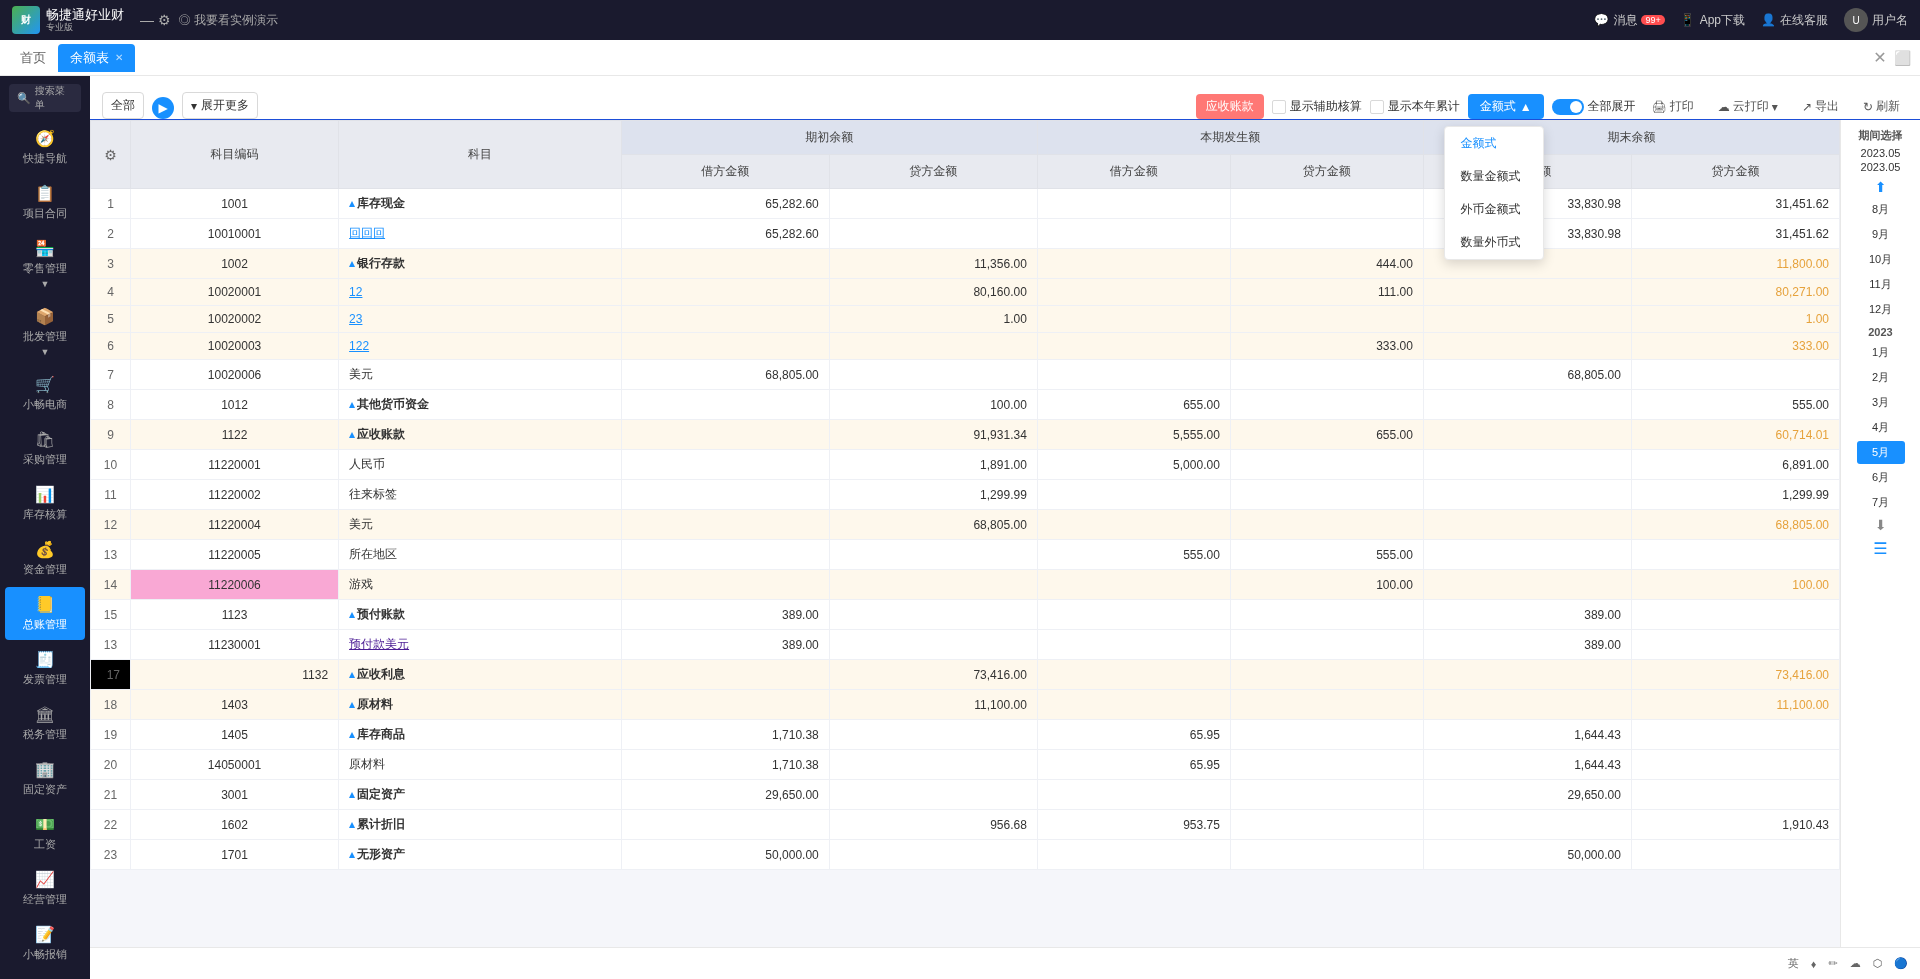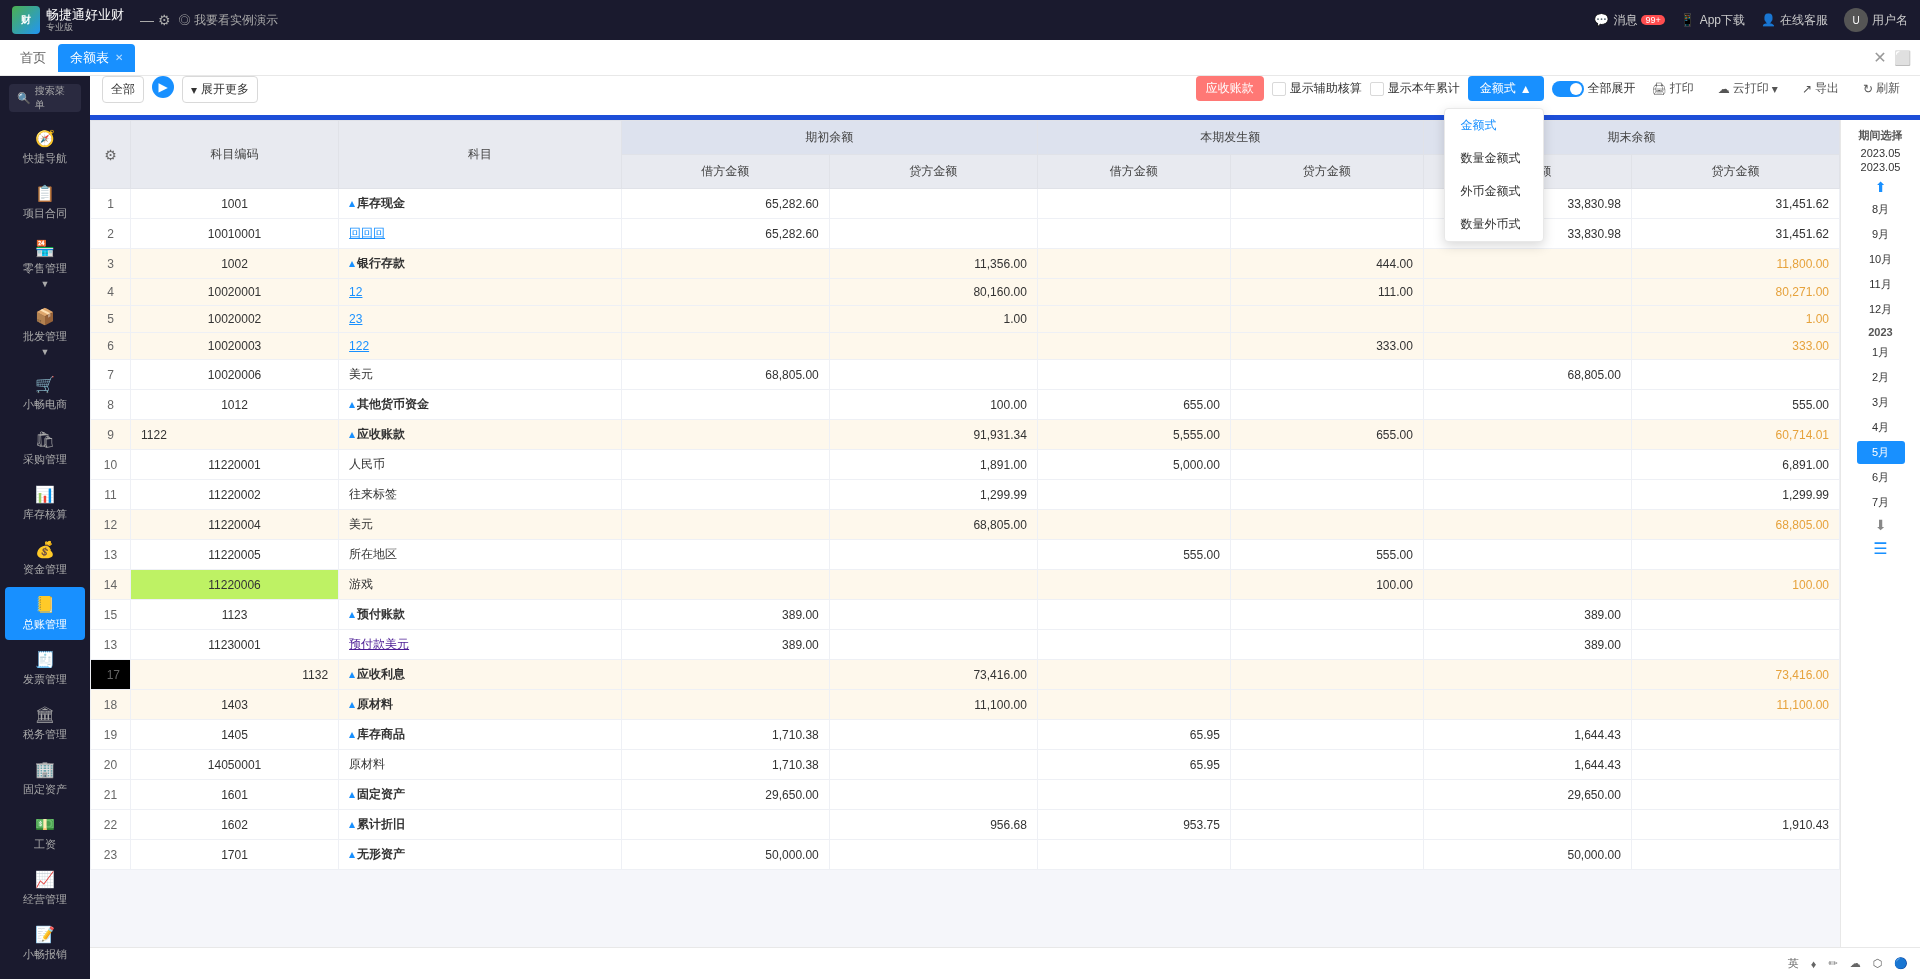--- a/index.html
+++ b/index.html
@@ -30,21 +30,21 @@
     .sidebar { width: 90px; background: #1a1a2e; display: flex; flex-direction: column; align-items: center; padding: 8px 0; overflow-y: auto; }
     .sidebar-search { width: 72px; height: 28px; background: #2a2a40; border: none; border-radius: 4px; color: #ccc; font-size: 11px; padding: 0 8px; margin-bottom: 8px; display: flex; align-items: center; gap: 4px; cursor: pointer; }
     .sidebar-item { width: 80px; padding: 8px 4px; display: flex; flex-direction: column; align-items: center; gap: 3px; cursor: pointer; color: #aaa; font-size: 11px; border-radius: 4px; margin: 1px 0; }
     .sidebar-item.active { background: #1890ff; color: #fff; }
     .sidebar-item-icon { font-size: 16px; }
 
     
     .content-area { flex: 1; display: flex; flex-direction: column; overflow: hidden; background: #f5f6fa; }
 
     
-    .toolbar { height: 44px; background: #fff; display: flex; align-items: flex-start; padding: 0 12px; gap: 8px; border-bottom: 5px solid #1d4ed8; flex-shrink: 0; }
+    .toolbar { height: 44px; background: #fff; display: flex; align-items: flex-end; padding: 0 12px; gap: 8px; border-bottom: 1px solid #1d4ed8; flex-shrink: 0; }
     .all-btn { display: flex; align-items: center; gap: 4px; padding: 4px 8px; border: 1px solid #d9d9d9; border-radius: 4px; background: #fff; cursor: pointer; font-size: 12px; }
     .nav-arrow { width: 22px; height: 22px; border-radius: 50%; background: #1890ff; color: #fff; display: flex; align-items: center; justify-content: center; font-size: 12px; cursor: pointer; }
     .expand-btn { display: flex; align-items: center; gap: 4px; padding: 4px 8px; border: 1px solid #d9d9d9; border-radius: 4px; background: #fff; cursor: pointer; font-size: 12px; }
     .toolbar-right { margin-left: auto; display: flex; align-items: center; gap: 8px; }
     .btn-return { background: #ff7875; color: #fff; border: none; border-radius: 4px; padding: 4px 10px; cursor: pointer; font-size: 12px; }
     .checkbox-item { display: flex; align-items: center; gap: 4px; font-size: 12px; cursor: pointer; }
     .checkbox-box { width: 14px; height: 14px; border: 1px solid #d9d9d9; border-radius: 2px; background: #fff; }
     .btn-jineshi { background: #1890ff; color: #fff; border: none; border-radius: 4px; padding: 4px 12px; cursor: pointer; font-size: 12px; display: flex; align-items: center; gap: 4px; position: relative; }
     .toggle-switch { display: flex; align-items: center; gap: 4px; }
     .toggle { width: 32px; height: 16px; background: #1890ff; border-radius: 8px; position: relative; cursor: pointer; }
@@ -380,21 +380,21 @@
     <td style=""><span style="color:#1890ff;cursor:pointer;margin-right:2px;">▴</span><span style="font-weight:bold;cursor:pointer;">其他货币资金</span></td>
     <td class="amount-right" style=""></td>
     <td class="amount-right" style="">100.00</td>
     <td class="amount-right" style="">655.00</td>
     <td class="amount-right" style=""></td>
     <td class="amount-right" style=""></td>
     <td class="amount-right" style="">555.00</td>
   </tr>
               <tr class="row-parent">
     <td class="col-num" style="background:#fef8ec;">9</td>
-    <td style="text-align:left;background:#fef8ec;margin-left:32px;">1122</td>
+    <td style="text-align:center;background:#fef8ec;margin-left:32px;">1122</td>
     <td style="background:#fef8ec;"><span style="color:#1890ff;cursor:pointer;margin-right:2px;">▴</span><span style="font-weight:bold;cursor:pointer;">应收账款</span></td>
     <td class="amount-right" style="background:#fef8ec;"></td>
     <td class="amount-right" style="background:#fef8ec;">91,931.34</td>
     <td class="amount-right" style="background:#fef8ec;">5,555.00</td>
     <td class="amount-right" style="background:#fef8ec;">655.00</td>
     <td class="amount-right" style="background:#fef8ec;"></td>
     <td class="amount-right" style="background:#fef8ec;color:#e6a23c;font-weight:500;">60,714.01</td>
   </tr>
               <tr>
     <td class="col-num" style="">10</td>
@@ -435,21 +435,21 @@
     <td style=""><span>所在地区</span></td>
     <td class="amount-right" style=""></td>
     <td class="amount-right" style=""></td>
     <td class="amount-right" style="">555.00</td>
     <td class="amount-right" style="">555.00</td>
     <td class="amount-right" style=""></td>
     <td class="amount-right" style=""></td>
   </tr>
               <tr>
     <td class="col-num" style="background:#fef8ec;">14</td>
-    <td style="text-align:center;background:#bef264;">11220006</td>
+    <td style="text-align:center;background:#f9a8d4;">11220006</td>
     <td style="background:#fef8ec;"><span>游戏</span></td>
     <td class="amount-right" style="background:#fef8ec;"></td>
     <td class="amount-right" style="background:#fef8ec;"></td>
     <td class="amount-right" style="background:#fef8ec;"></td>
     <td class="amount-right" style="background:#fef8ec;">100.00</td>
     <td class="amount-right" style="background:#fef8ec;"></td>
     <td class="amount-right" style="background:#fef8ec;color:#e6a23c;font-weight:500;">100.00</td>
   </tr>
               <tr class="row-parent">
     <td class="col-num" style="">15</td>
@@ -512,21 +512,21 @@
     <td style=""><span>原材料</span></td>
     <td class="amount-right" style="">1,710.38</td>
     <td class="amount-right" style=""></td>
     <td class="amount-right" style="">65.95</td>
     <td class="amount-right" style=""></td>
     <td class="amount-right" style="">1,644.43</td>
     <td class="amount-right" style=""></td>
   </tr>
               <tr class="row-parent">
     <td class="col-num" style="">21</td>
-    <td style="text-align:center;">1601</td>
+    <td style="text-align:center;">3001</td>
     <td style=""><span style="color:#1890ff;cursor:pointer;margin-right:2px;">▴</span><span style="font-weight:bold;cursor:pointer;">固定资产</span></td>
     <td class="amount-right" style="">29,650.00</td>
     <td class="amount-right" style=""></td>
     <td class="amount-right" style=""></td>
     <td class="amount-right" style=""></td>
     <td class="amount-right" style="">29,650.00</td>
     <td class="amount-right" style=""></td>
   </tr>
               <tr class="row-parent">
     <td class="col-num" style="">22</td>

